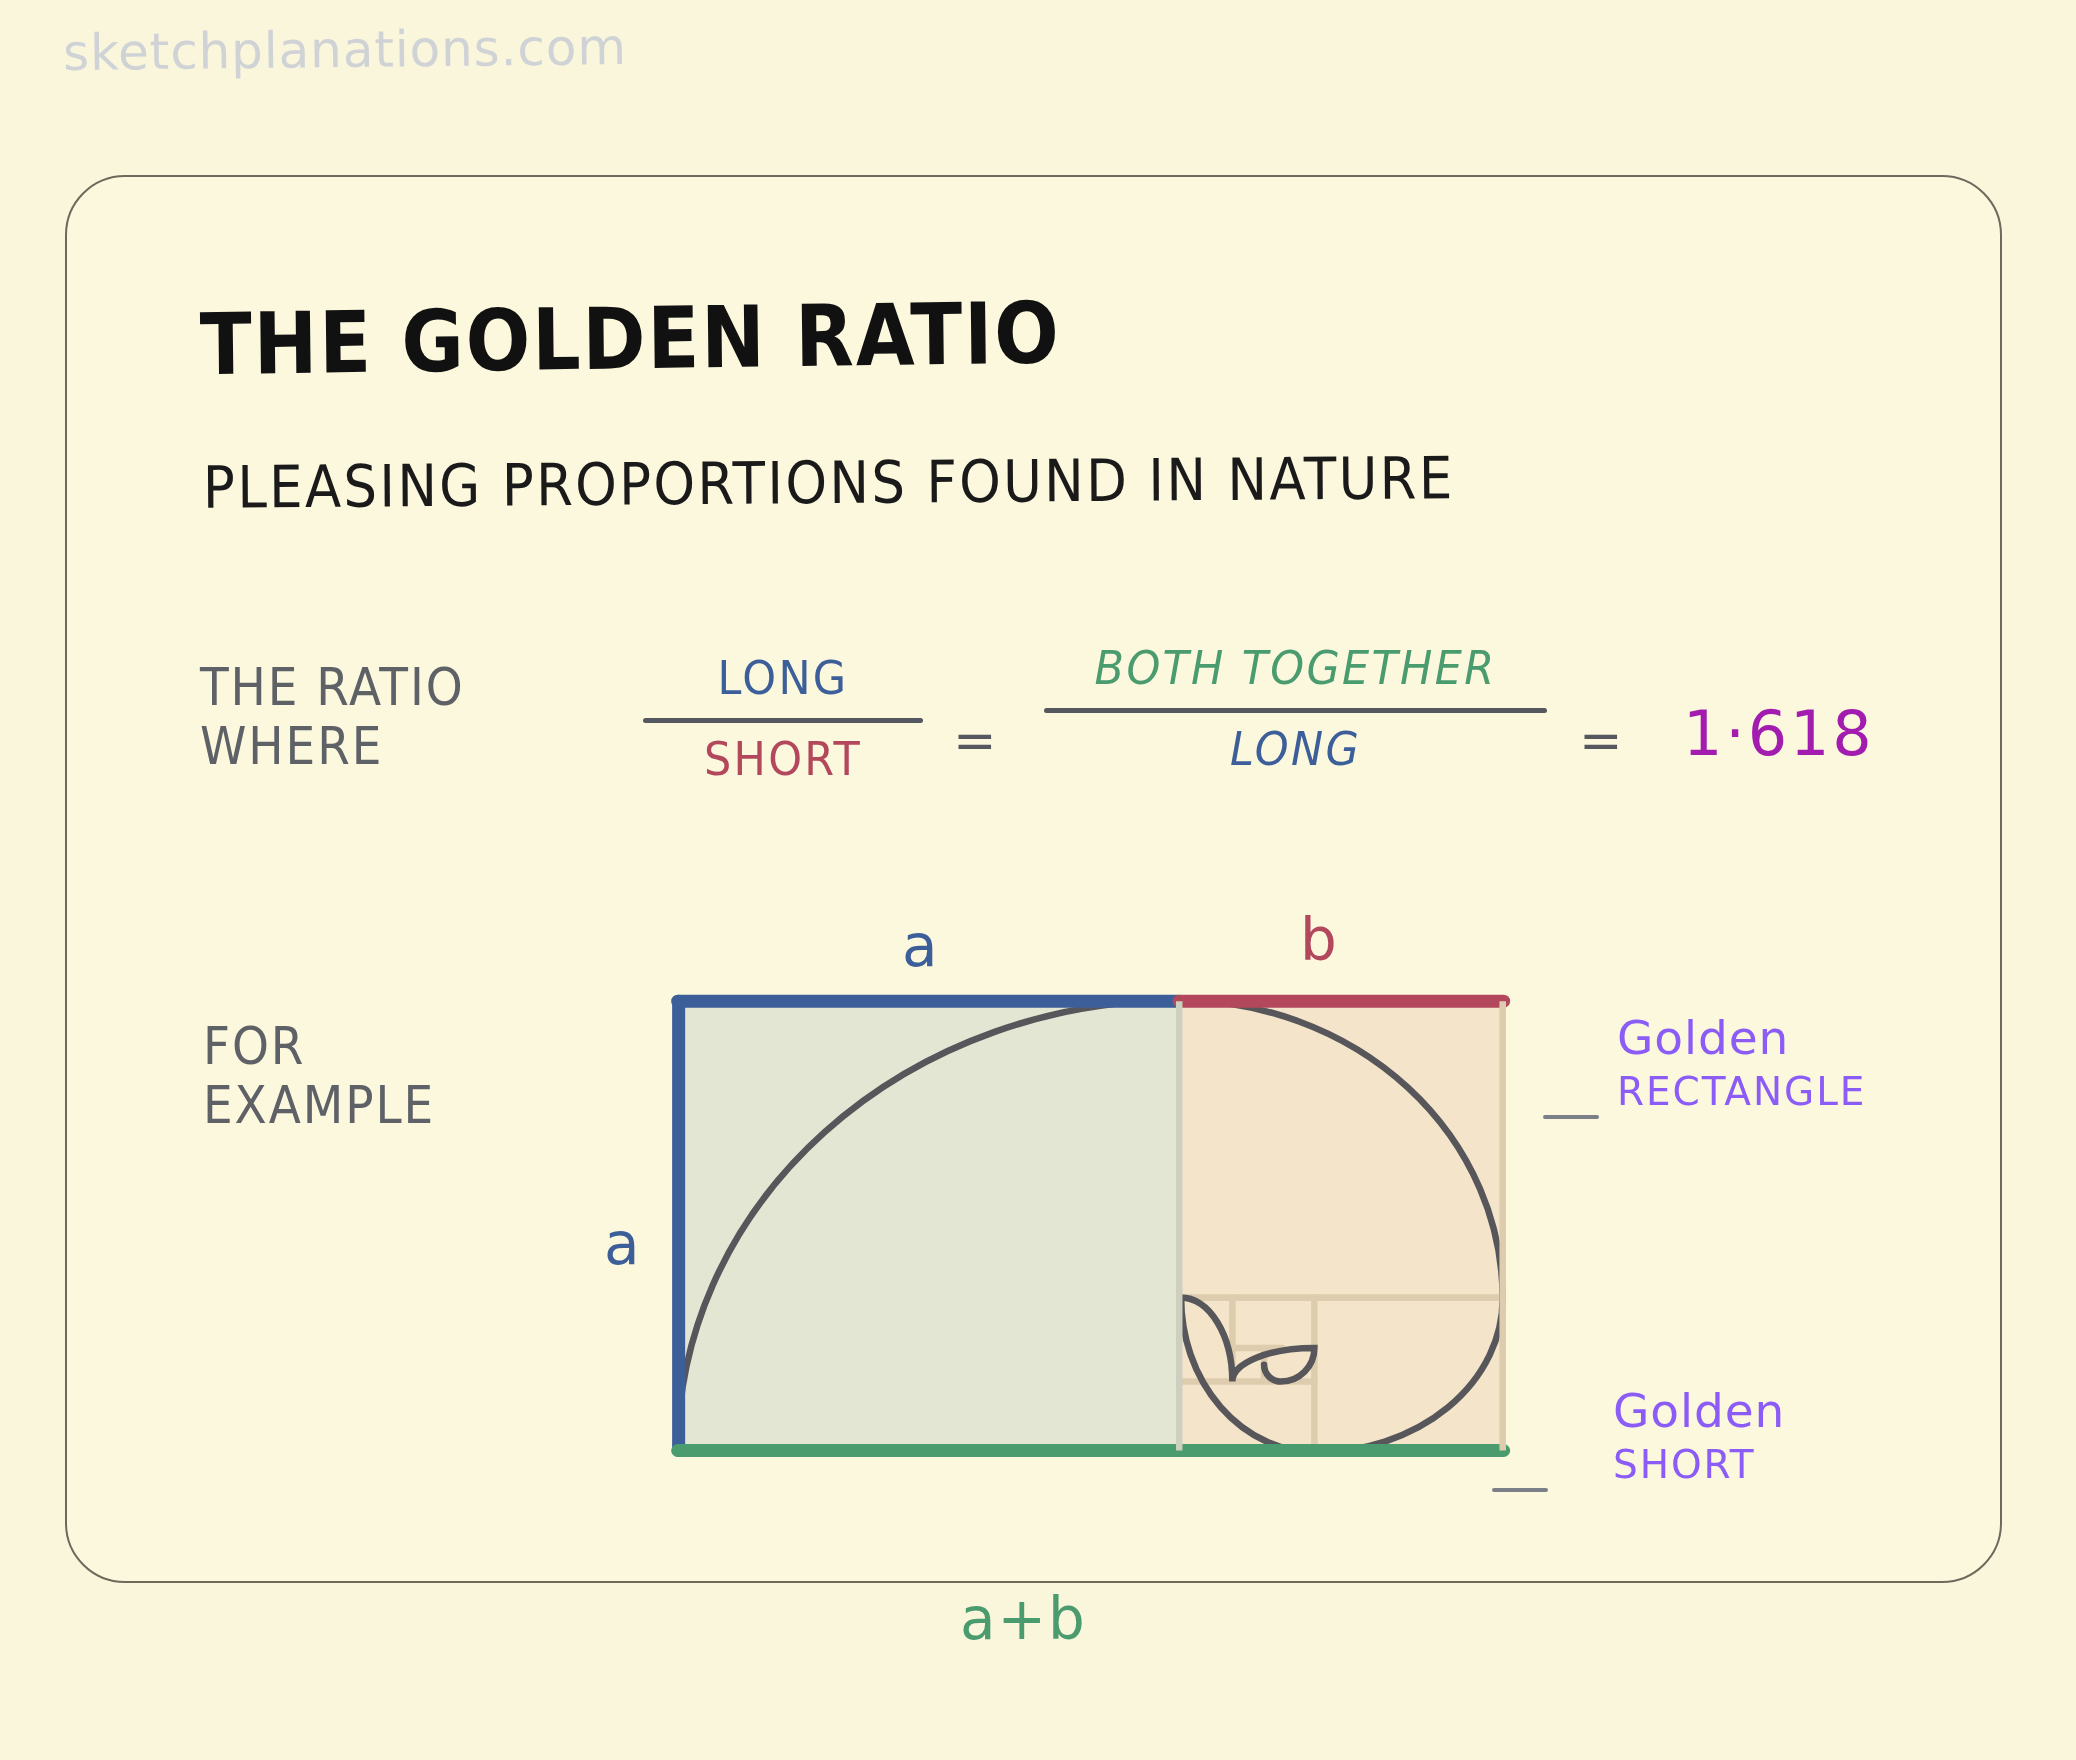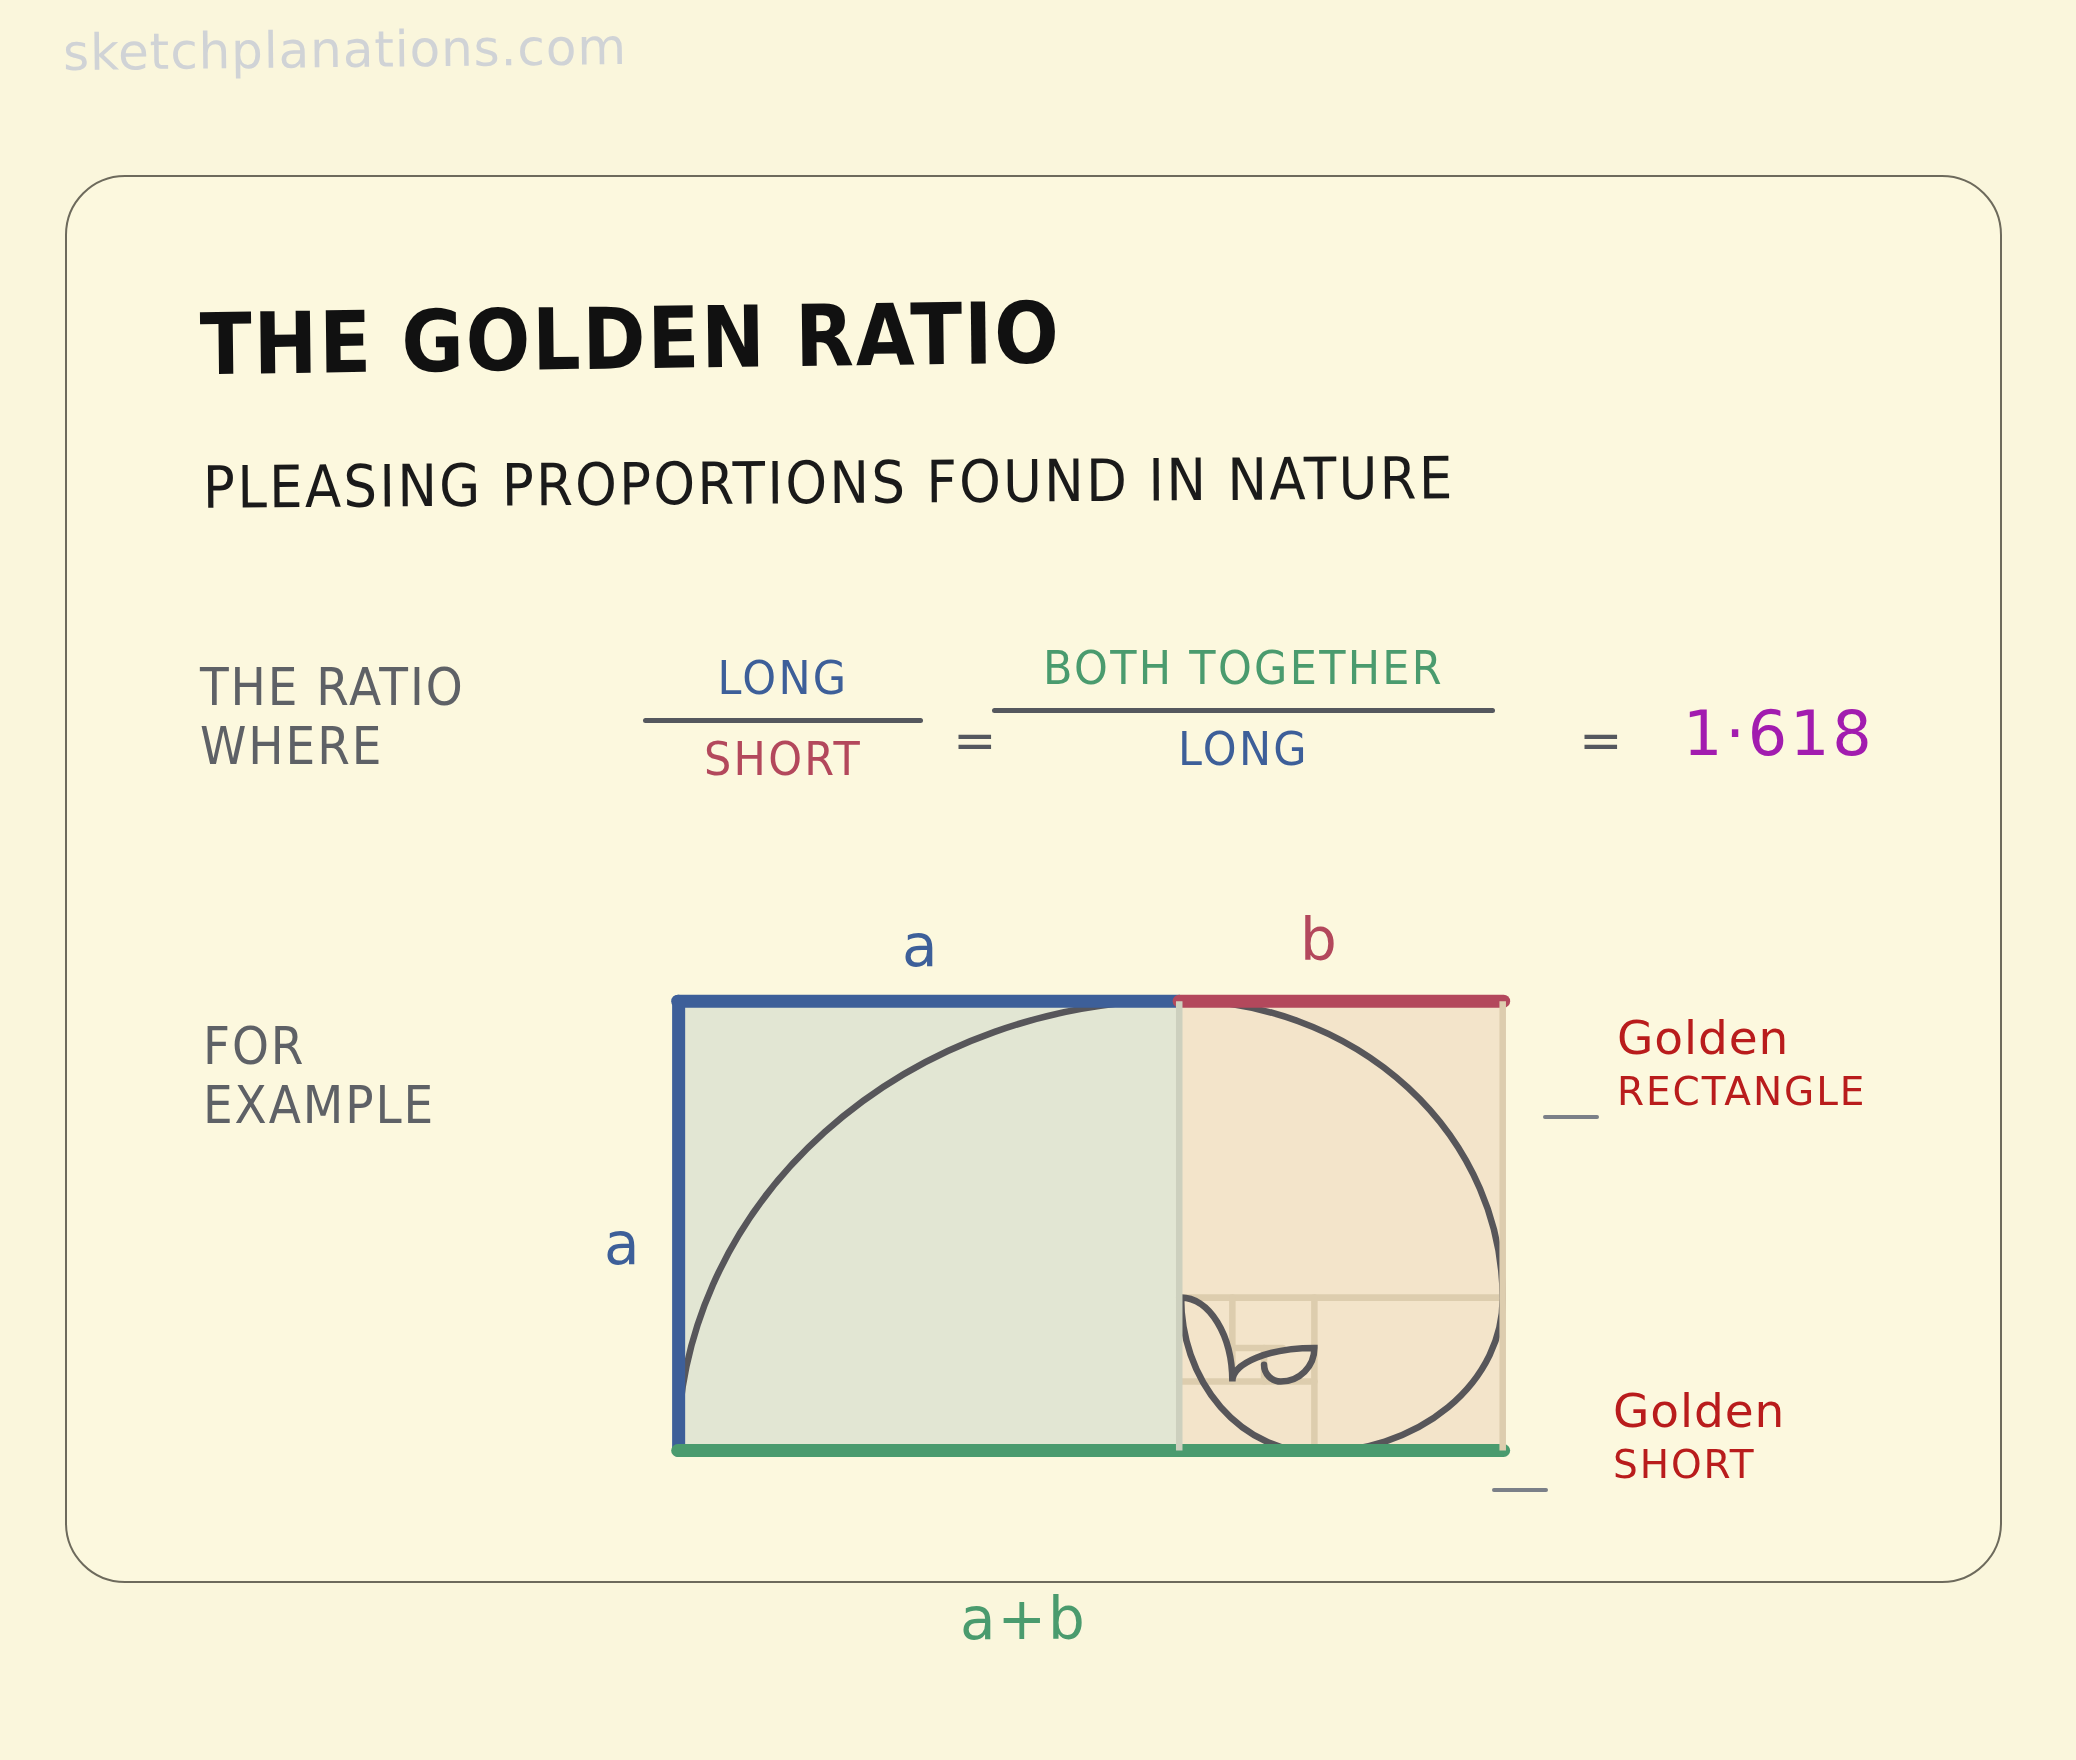--- a/index.html
+++ b/index.html
@@ -88,23 +88,24 @@
     transform: scaleY(1.08); transform-origin: left top;
   }
   #frac1 {
     position: absolute;
     left: 643px; top: 653px;
     width: 280px;
     text-align: center;
   }
   #frac2 {
     position: absolute;
-    left: 992px; top: 643px;
+    left: 1044px; top: 643px;
     width: 503px;
     text-align: center;
+    font-style: italic;
   }
   .num, .den {
     font-family: "DejaVu Sans", sans-serif;
     font-size: 43px;
     letter-spacing: 2.3px;
     transform: scaleY(1.06);
   }
   .fbar {
     height: 4.7px;
     background: #55585e;
@@ -128,21 +129,21 @@
   
   #for-example {
     left: 203px; top: 1016px;
     font-size: 47px; letter-spacing: 1.9px;
     transform: scaleY(1.08); transform-origin: left top;
   }
   .callout {
     position: absolute;
     font-size: 45px;
     letter-spacing: 1.4px;
-    color: #b91c1c;
+    color: #8b5cf6;
     line-height: 1.25;
   }
   #co-rect { left: 1617px; top: 1009px; }
   #co-spir { left: 1613px; top: 1382px; }
   .co-line1 { font-size: 47px; letter-spacing: 0.9px; }
   .co-line2 { font-size: 39px; letter-spacing: 1.9px; }
   .leader {
     position: absolute;
     height: 3.7px;
     width: 56px;

